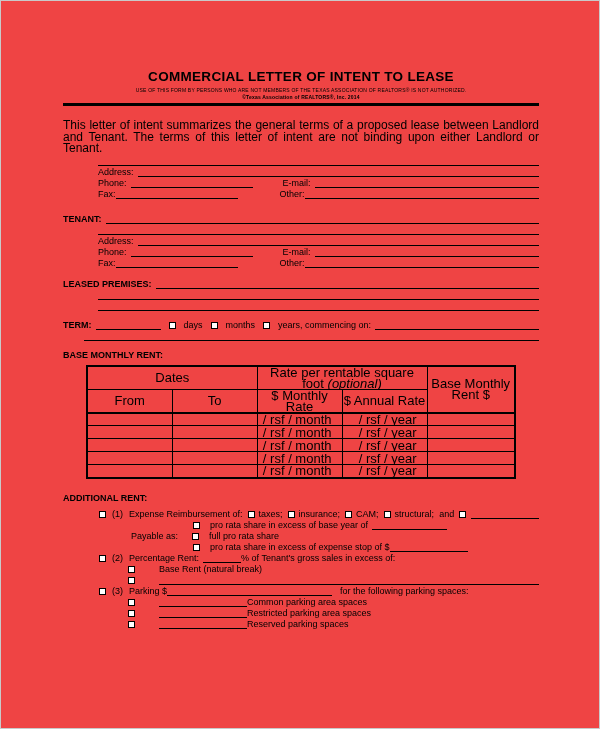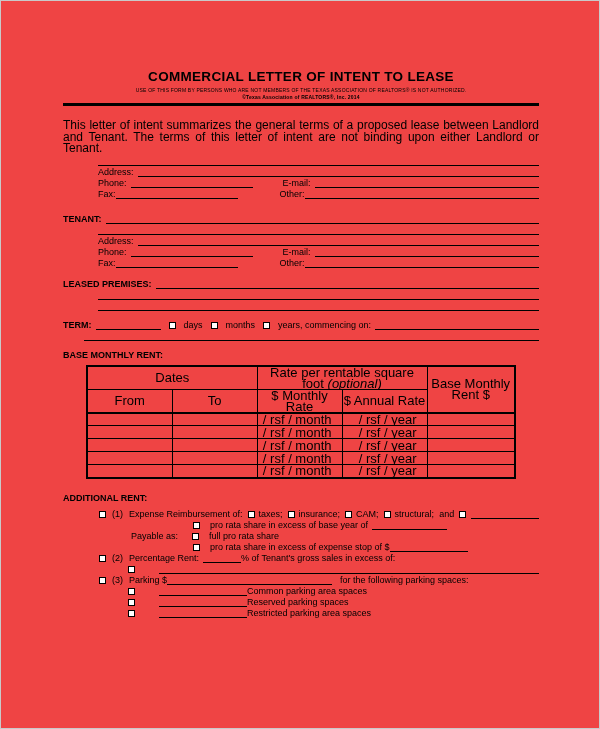--- a/index.html
+++ b/index.html
@@ -277,20 +277,25 @@
       <span class="cb"></span>
       <span class="sp6"></span>
       <span>(2)</span>
       <span class="sp6"></span>
       <span>Percentage Rent:</span>
       <span class="sp4"></span>
       <span class="fill w38"></span>
       <span>% of Tenant's gross sales in excess of:</span>
     </div>
 
+    <div class="row ml65">
+      <span class="cb"></span>
+      <span class="sp24"></span>
+      <span>Base Rent (natural break)</span>
+    </div>
 
     <div class="row ml65">
       <span class="cb"></span>
       <span class="sp24"></span>
       <span class="fill"></span>
     </div>
 
     <div class="row ml36">
       <span class="cb"></span>
       <span class="sp6"></span>
@@ -306,24 +311,24 @@
       <span class="cb"></span>
       <span class="sp24"></span>
       <span class="fill w88"></span>
       <span>Common parking area spaces</span>
     </div>
 
     <div class="row ml65">
       <span class="cb"></span>
       <span class="sp24"></span>
       <span class="fill w88"></span>
+      <span>Restricted parking area spaces</span>
+    </div>
+
+    <div class="row ml65">
+      <span class="cb"></span>
+      <span class="sp24"></span>
+      <span class="fill w88"></span>
       <span>Reserved parking spaces</span>
-    </div>
-
-    <div class="row ml65">
-      <span class="cb"></span>
-      <span class="sp24"></span>
-      <span class="fill w88"></span>
-      <span>Restricted parking area spaces</span>
     </div>
 
   </div>
 </div>
 
 </body></html>

